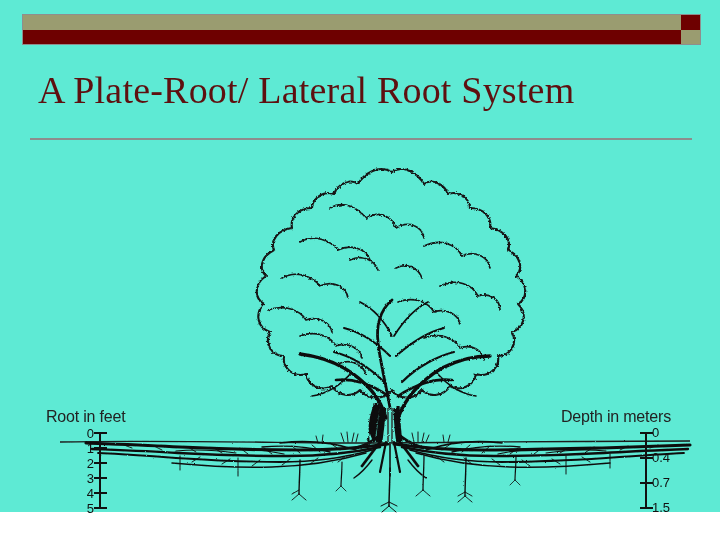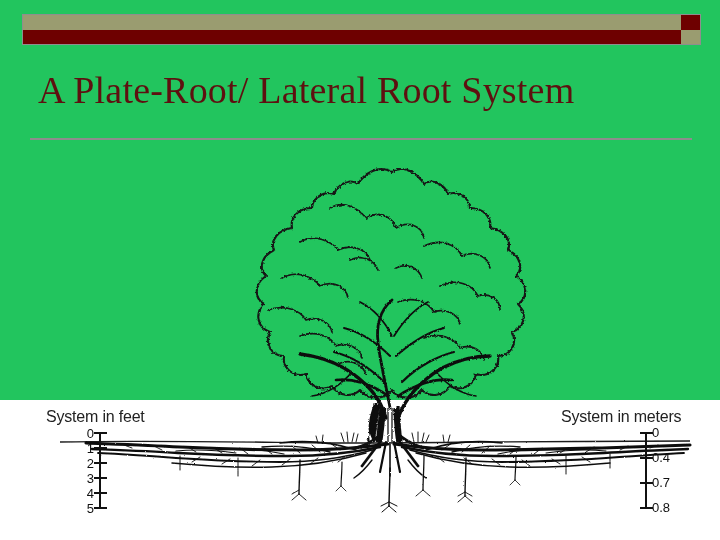--- a/index.html
+++ b/index.html
@@ -12,22 +12,22 @@
     background: #ffffff;
     font-family: "Liberation Sans", sans-serif;
     overflow: hidden;
     position: relative;
   }
 
   .slide {
     position: absolute;
     left: 0; top: 0;
     width: 720px;
-    height: 400px;
-    background: #22c55e;
+    height: 512px;
+    background: #5eead4;
   }
 
   
   .header-bar {
     position: absolute;
     left: 22px;
     top: 14px;
     width: 679px;
     height: 31px;
     box-sizing: border-box;
@@ -284,22 +284,22 @@
         <path stroke-width="0.8" d="M515,330 L510,335 M515,330 L520,335"></path>
 
         <path stroke-width="1" d="M238,308 C238,316 238,322 238,326"></path>
         <path stroke-width="1" d="M566,306 C566,314 566,320 566,324"></path>
         <path stroke-width="1" d="M610,304 C610,310 610,314 610,318"></path>
         <path stroke-width="1" d="M180,306 C180,312 180,316 180,320"></path>
       </g>
     </svg>
   </div>
 
-  <div class="fig-label left" id="label-feet">System in feet</div>
-  <div class="fig-label right" id="label-meters">System in meters</div>
+  <div class="fig-label left" id="label-feet">Root in feet</div>
+  <div class="fig-label right" id="label-meters">Depth in meters</div>
 
   <div class="ruler ruler-feet">
     <svg class="ruler-ticks" width="40" height="84" viewBox="0 0 40 84">
       <line x1="24" y1="3" x2="24" y2="78" stroke="#111111" stroke-width="2"></line>
       <line x1="18" y1="3" x2="31" y2="3" stroke="#111111" stroke-width="2"></line>
       <line x1="18" y1="18" x2="31" y2="18" stroke="#111111" stroke-width="2"></line>
       <line x1="18" y1="33" x2="31" y2="33" stroke="#111111" stroke-width="2"></line>
       <line x1="18" y1="48" x2="31" y2="48" stroke="#111111" stroke-width="2"></line>
       <line x1="18" y1="63" x2="31" y2="63" stroke="#111111" stroke-width="2"></line>
       <line x1="18" y1="78" x2="31" y2="78" stroke="#111111" stroke-width="2"></line>
@@ -316,16 +316,16 @@
     <svg class="ruler-ticks" width="52" height="84" viewBox="0 0 52 84">
       <line x1="8" y1="3" x2="8" y2="78" stroke="#111111" stroke-width="2"></line>
       <line x1="2" y1="3" x2="15" y2="3" stroke="#111111" stroke-width="2"></line>
       <line x1="2" y1="28" x2="15" y2="28" stroke="#111111" stroke-width="2"></line>
       <line x1="2" y1="53" x2="15" y2="53" stroke="#111111" stroke-width="2"></line>
       <line x1="2" y1="78" x2="15" y2="78" stroke="#111111" stroke-width="2"></line>
     </svg>
     <span class="ruler-num" id="m-0" style="top:-4px">0</span>
     <span class="ruler-num" id="m-1" style="top:21px">0.4</span>
     <span class="ruler-num" id="m-2" style="top:46px">0.7</span>
-    <span class="ruler-num" id="m-3" style="top:71px">0.8</span>
+    <span class="ruler-num" id="m-3" style="top:71px">1.5</span>
   </div>
 
 </div>
 
 </body></html>

